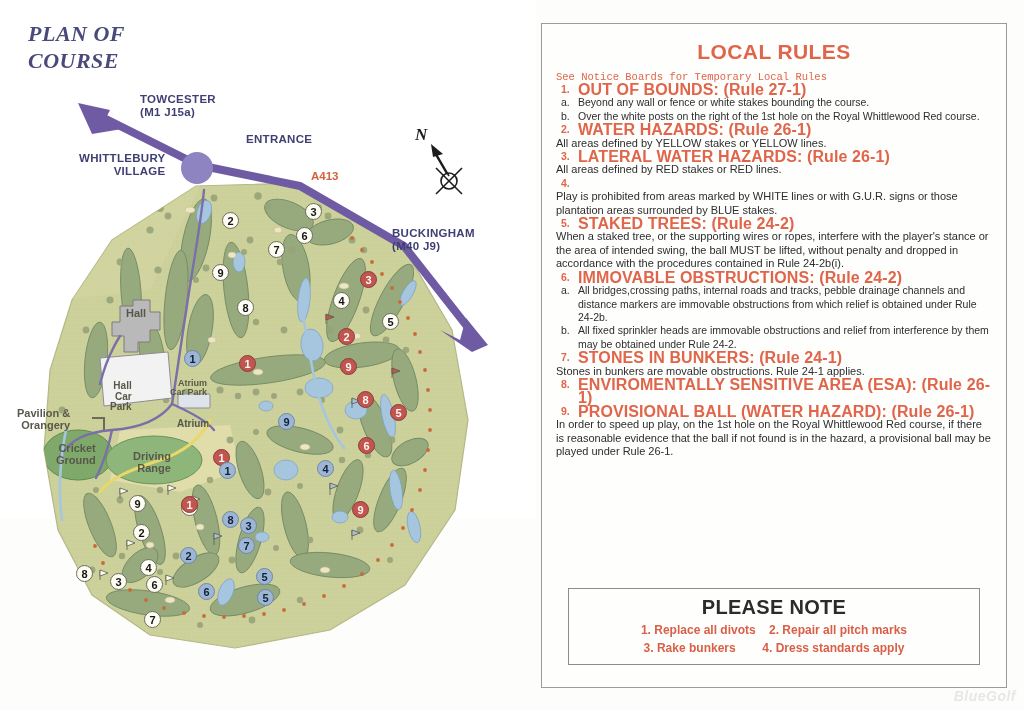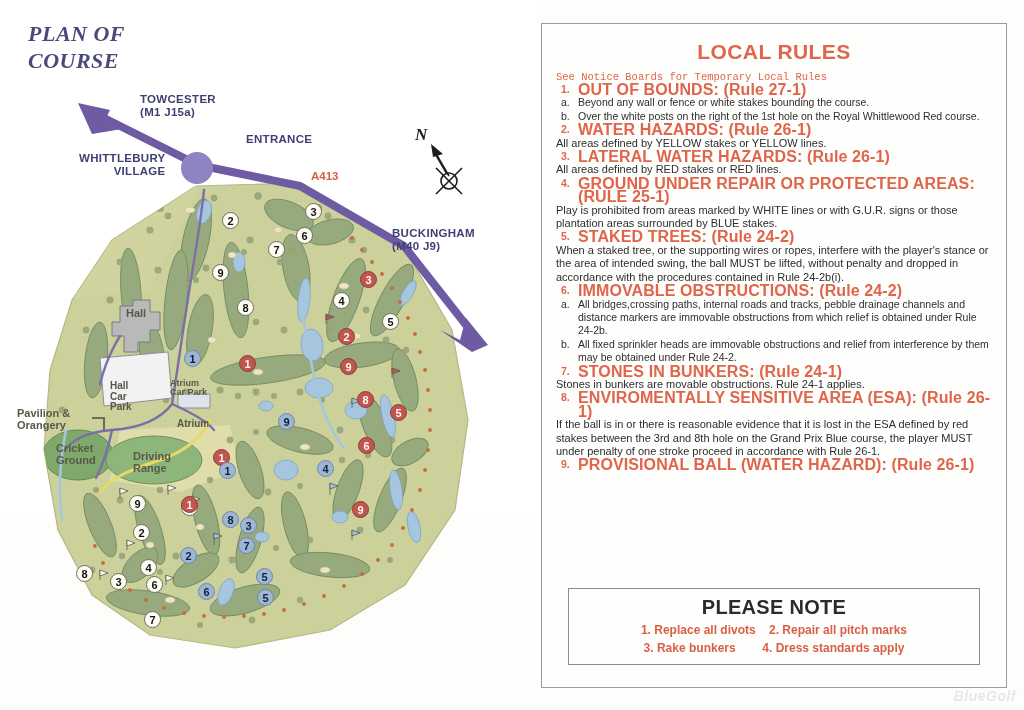--- a/index.html
+++ b/index.html
@@ -107,21 +107,21 @@
   .hole-red   { background: #c0564f; color: #fdf6f2; border-color: #8d3b36; }
   .hole-blue  { background: #9db6d4; color: #12203a; border-color: #6d86a8; }
 
   
   .ground-label {
     position: absolute;
     font-family: "Liberation Sans", sans-serif;
     font-weight: bold;
     color: #58584a;
     white-space: pre-line;
-    text-align: left;
+    text-align: right;
     line-height: 1.05;
   }
 
   
   #rules-panel {
     position: absolute;
     left: 541px; top: 23px;
     width: 466px; height: 665px;
     border: 1px solid #9b9b9b;
     background: #fefefd;
@@ -634,21 +634,20 @@
       <div class="rule-block">
         <div class="rule-row">
           <div class="rule-marker">3.</div>
           <div class="rule-heading">LATERAL WATER HAZARDS: (Rule 26-1)</div>
         </div>
         <div class="rule-indent">All areas defined by RED stakes or RED lines.</div>
       </div>
       <div class="rule-block">
         <div class="rule-row">
           <div class="rule-marker">4.</div>
-          <div class="rule-heading">GROUND UNDER REPAIR OR PROTECTED AREAS: (RULE 25-1)</div>
         </div>
         <div class="rule-indent">Play is prohibited from areas marked by WHITE lines or with G.U.R. signs or those plantation areas surrounded by BLUE stakes.</div>
       </div>
       <div class="rule-block">
         <div class="rule-row">
           <div class="rule-marker">5.</div>
           <div class="rule-heading">STAKED TREES: (Rule 24-2)</div>
         </div>
         <div class="rule-indent">When a staked tree, or the supporting wires or ropes, interfere with the player's stance or the area of intended swing, the ball MUST be lifted, without penalty and dropped in accordance with the procedures contained in Rule 24-2b(i).</div>
       </div>
@@ -671,27 +670,27 @@
           <div class="rule-marker">7.</div>
           <div class="rule-heading">STONES IN BUNKERS: (Rule 24-1)</div>
         </div>
         <div class="rule-indent">Stones in bunkers are movable obstructions. Rule 24-1 applies.</div>
       </div>
       <div class="rule-block">
         <div class="rule-row">
           <div class="rule-marker">8.</div>
           <div class="rule-heading">ENVIROMENTALLY SENSITIVE AREA (ESA): (Rule 26-1)</div>
         </div>
-        <div class="rule-indent">If the ball is in or there is reasonable evidence that it is lost in the ESA defined by red stakes between the 3rd and 8th hole on the Grand Prix Blue course, the player MUST under penalty of one stroke proceed in accordance with Rule 26-1.</div>
       </div>
       <div class="rule-block">
         <div class="rule-row">
           <div class="rule-marker">9.</div>
           <div class="rule-heading">PROVISIONAL BALL (WATER HAZARD): (Rule 26-1)</div>
         </div>
+        <div class="rule-indent">In order to speed up play, on the 1st hole on the Royal Whittlewood Red course, if there is reasonable evidence that the ball if not found is in the hazard, a provisional ball may be played under Rule 26-1.</div>
       </div>
     </div>
 
   <div id="please-note">
     <div id="note-title">PLEASE NOTE</div>
     <div id="note-lines">
         <div class="note-line">1. Replace all divots    2. Repair all pitch marks</div>
         <div class="note-line">3. Rake bunkers        4. Dress standards apply</div>
       </div>
   </div>

